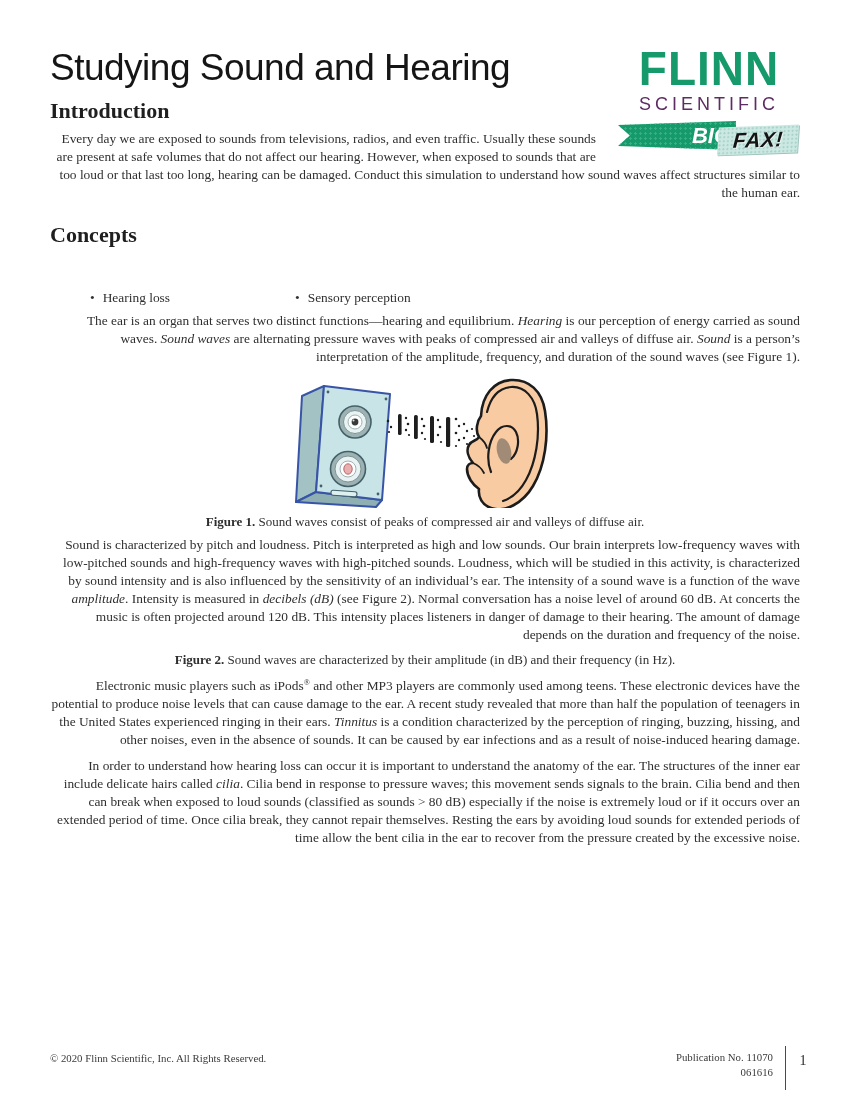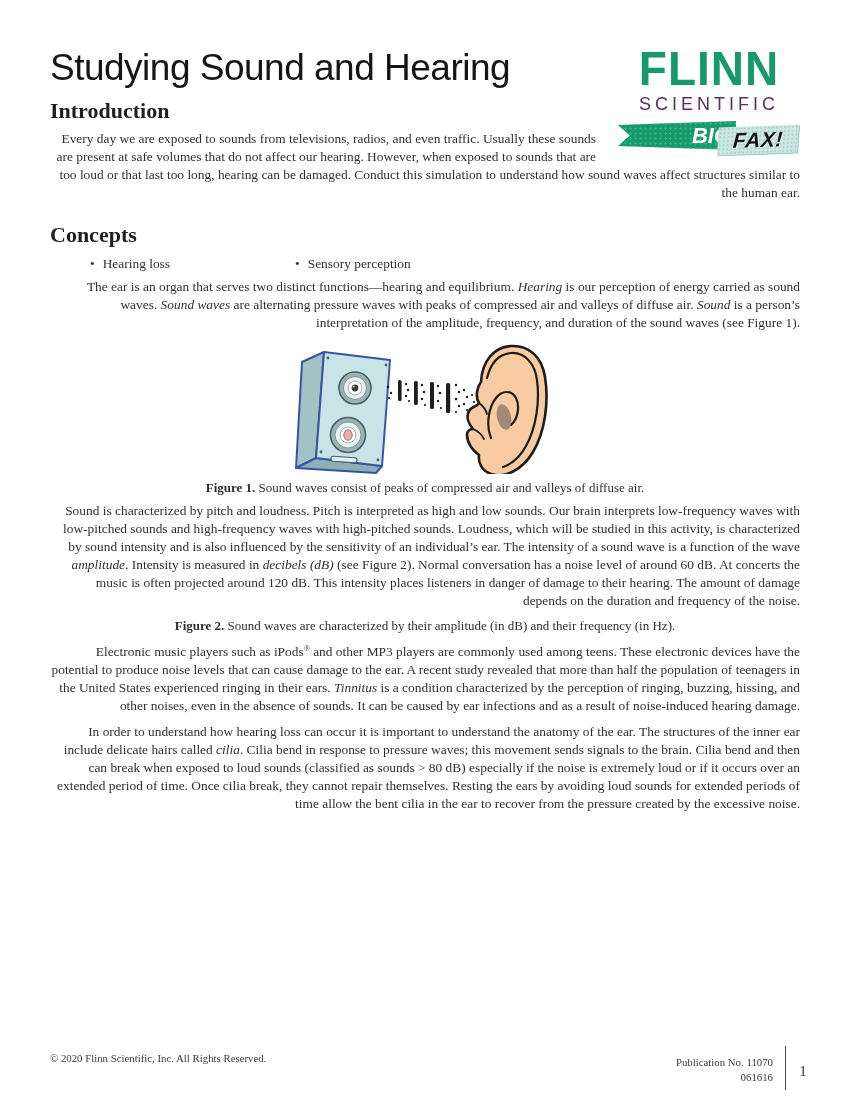--- a/index.html
+++ b/index.html
@@ -37,35 +37,35 @@
   
   h1.doc-title { font-family:"Liberation Sans", sans-serif; font-weight:400;
                  font-size:37px; letter-spacing:-0.5px; color:#151515;
                  margin:4px 0 10px 0; line-height:40px; }
   h2.sec { font-size:22px; font-weight:700; color:#1f1f1f; margin:20px 0 6px 0; }
   h2.sec.first { margin-top:8px; }
   p.body { font-size:13.4px; line-height:18px; margin:6px 0 8px 0; text-align:right; }
   p.body sup { font-size:60%; }
   .concepts { display:flex; margin:8px 0 4px 40px; padding:0; list-style:none;
               font-size:13.4px; }
-  .concepts li { width:205px; }
+  .concepts li { width:205px;margin-top:34px; }
   .concepts li::before { content:"\2022"; margin-right:8px; }
 
   .caption { font-size:13px; text-align:center; margin:2px 0 6px 0; }
   .caption b { font-weight:700; }
 
   
   .fig1 { width:272px; margin:8px 0 0 232px; }
   .fig2 { width:310px; margin:4px 0 0 238px; }
 
   
   .footer { position:absolute; left:50px; right:30px; top:1046px;
             display:flex; justify-content:space-between; align-items:flex-start; }
   .copyright { font-size:10.8px; color:#3a3a3a; padding-top:6px; }
-  .footer-right { display:flex; align-items:center; }
+  .footer-right { display:flex; align-items:flex-start; }
   .pub-block { font-size:10.8px; color:#3a3a3a; text-align:right; line-height:15px;
                padding:4px 12px 0 0; }
   .footer-divider { width:0; border-left:1.4px solid #4a4a4a; height:44px; }
   .page-num { font-size:14px; color:#2a2a2a; width:34px; text-align:center; padding-top:7px; }
 
   svg text { font-family:"Liberation Sans", sans-serif; fill:#333333; }
 </style>
 </head>
 <body>
 

